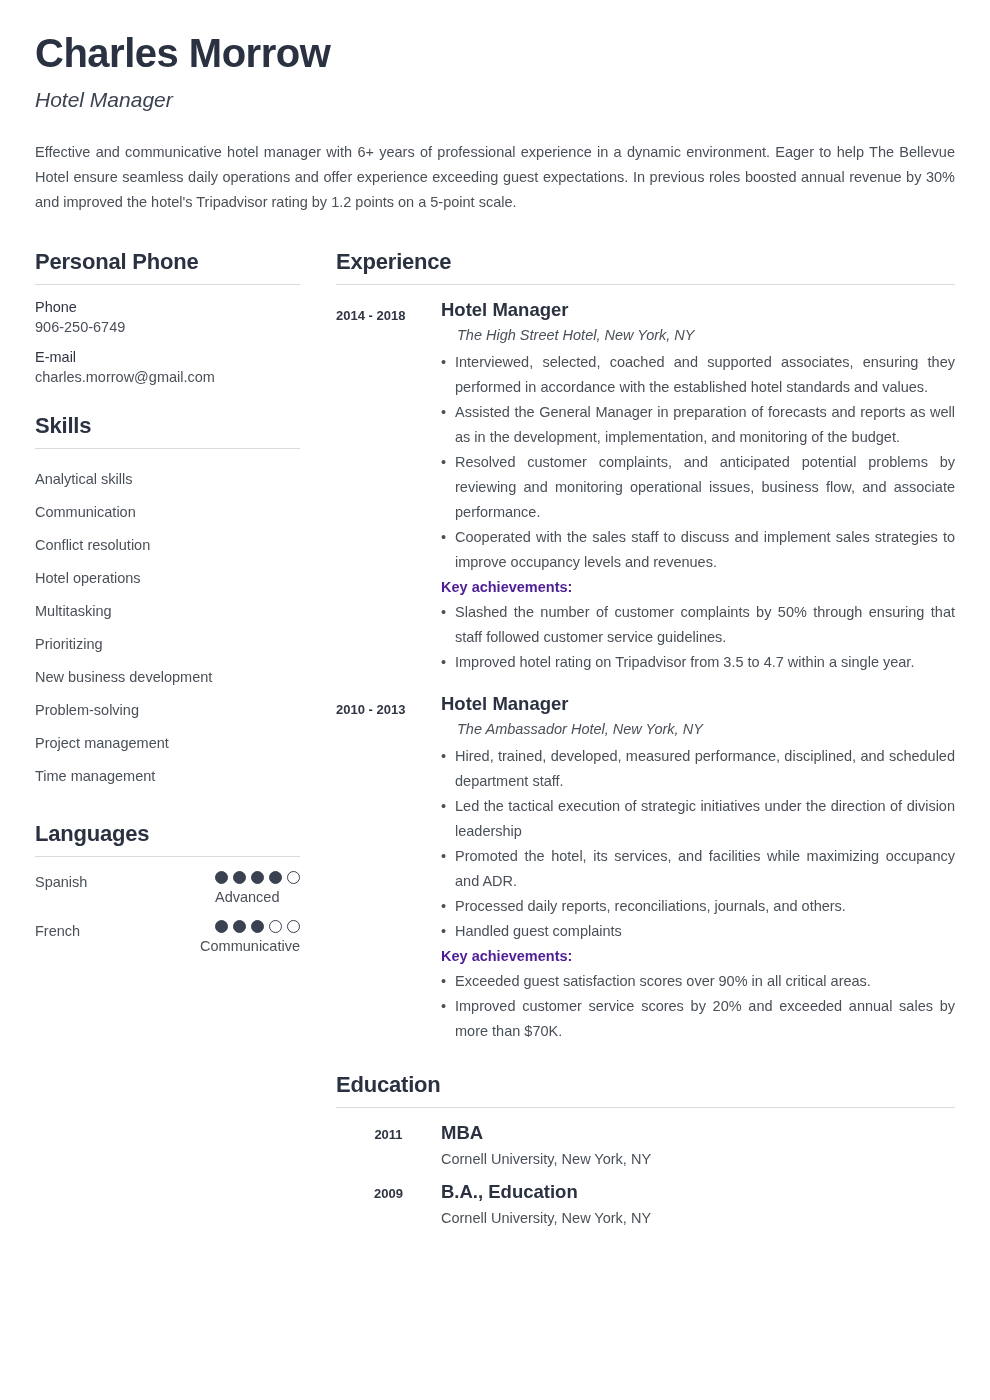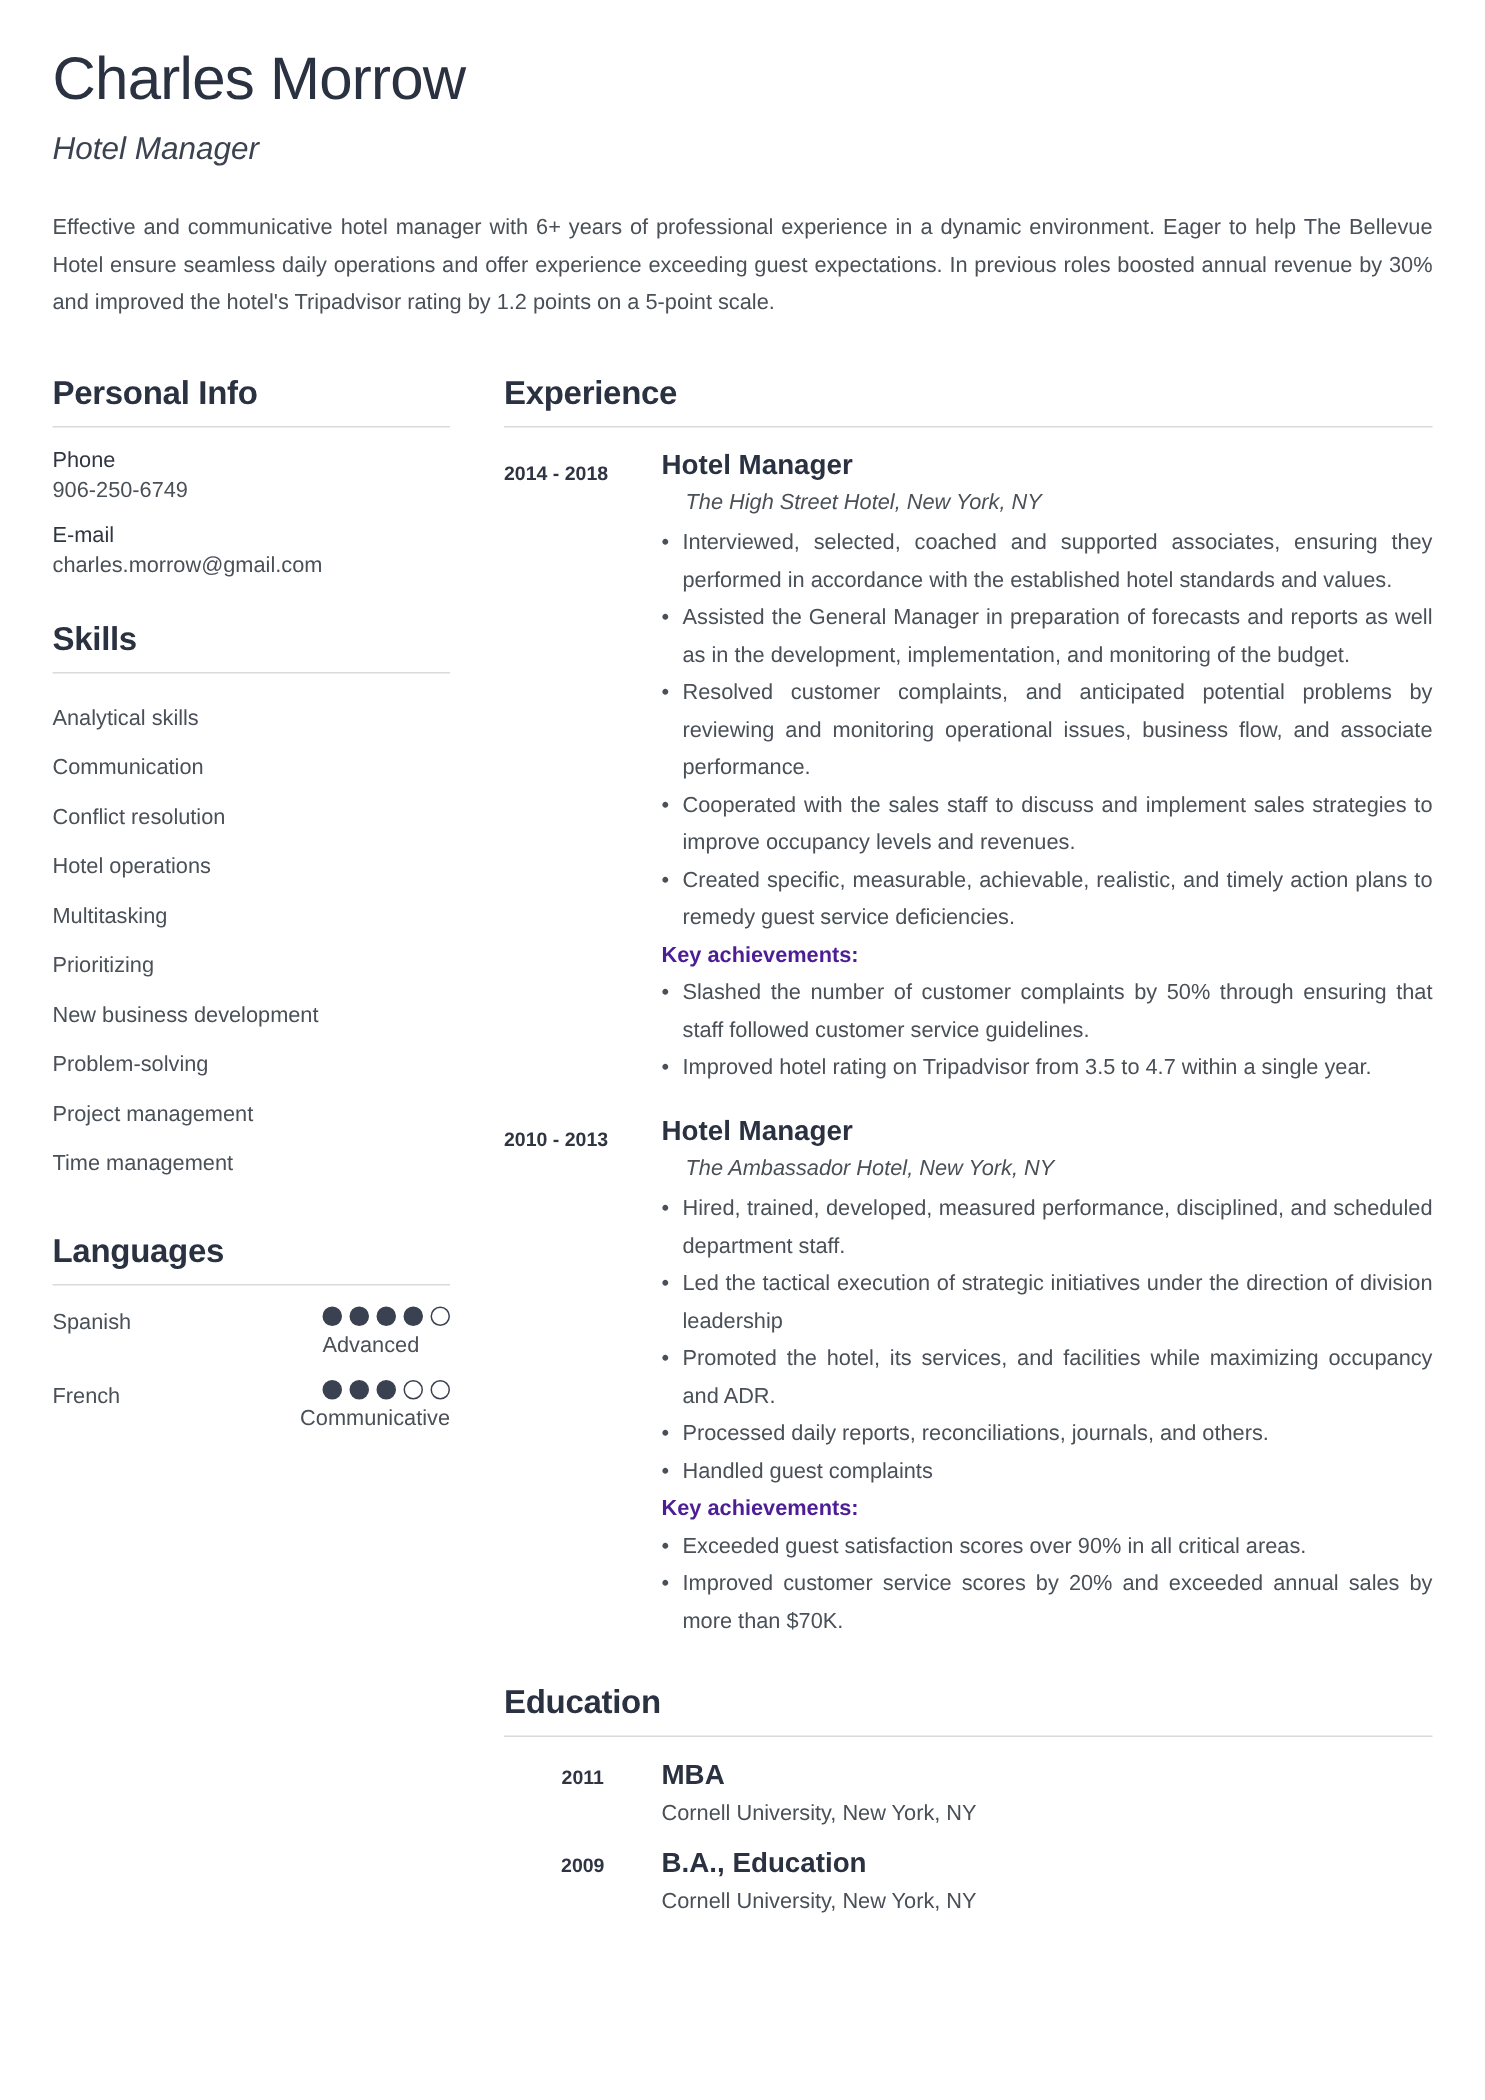--- a/index.html
+++ b/index.html
@@ -10,21 +10,21 @@
     background: #ffffff;
     font-family: "Liberation Sans", sans-serif;
     color: #3d4350;
     -webkit-font-smoothing: antialiased;
   }
   .page { padding: 30px 35px 0 35px; }
 
   
   .name {
     font-size: 40px;
-    font-weight: normal;
+    font-weight: bold;
     color: #2a3140;
     letter-spacing: -0.5px;
     line-height: 1.15;
     margin: 0 0 12px 0;
   }
   .job-title {
     font-size: 21px;
     font-style: italic;
     color: #3b4250;
     font-weight: normal;
@@ -184,21 +184,21 @@
 
   <h1 class="name">Charles Morrow</h1>
   <div class="job-title">Hotel Manager</div>
   <p class="summary">Effective and communicative hotel manager with 6+ years of professional experience in a dynamic environment. Eager to help The Bellevue Hotel ensure seamless daily operations and offer experience exceeding guest expectations. In previous roles boosted annual revenue by 30% and improved the hotel's Tripadvisor rating by 1.2 points on a 5-point scale.</p>
 
   <div class="body-cols">
 
     <div class="col-left">
 
       <div class="section">
-        <div class="section-title">Personal Info</div>
+        <div class="section-title">Personal Phone</div>
         <div class="section-rule"></div>
         <div id="personal-info-list">
             <div class="info-label">Phone</div>
             <div class="info-value">906-250-6749</div>
             <div class="info-label">E-mail</div>
             <div class="info-value">charles.morrow@gmail.com</div>
           </div>
       </div>
 
       <div class="section">
@@ -262,21 +262,20 @@
             <div class="entry exp-entry">
               <div class="entry-date">2014 - 2018</div>
               <div class="entry-main">
                 <div class="entry-title">Hotel Manager</div>
                 <div class="entry-sub">The High Street Hotel, New York, NY</div>
                 <ul class="bullets">
                   <li>Interviewed, selected, coached and supported associates, ensuring they performed in accordance with the established hotel standards and values.</li>
                   <li>Assisted the General Manager in preparation of forecasts and reports as well as in the development, implementation, and monitoring of the budget.</li>
                   <li>Resolved customer complaints, and anticipated potential problems by reviewing and monitoring operational issues, business flow, and associate performance.</li>
                   <li>Cooperated with the sales staff to discuss and implement sales strategies to improve occupancy levels and revenues.</li>
-                  <li>Created specific, measurable, achievable, realistic, and timely action plans to remedy guest service deficiencies.</li>
                 </ul>
                 <div class="key-ach">Key achievements:</div>
                 <ul class="bullets">
                   <li>Slashed the number of customer complaints by 50% through ensuring that staff followed customer service guidelines.</li>
                   <li>Improved hotel rating on Tripadvisor from 3.5 to 4.7 within a single year.</li>
                 </ul>
               </div>
             </div>
             <div class="entry exp-entry">
               <div class="entry-date">2010 - 2013</div>

